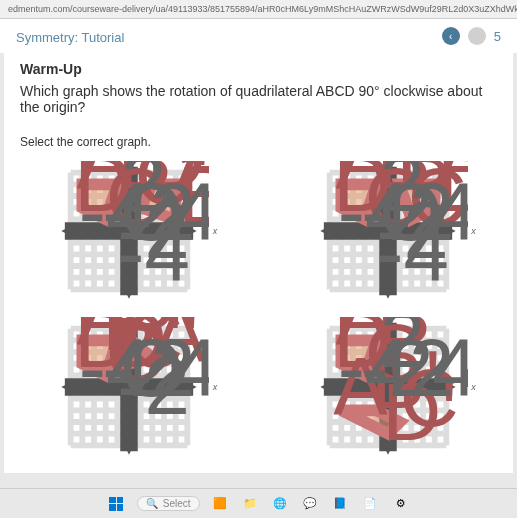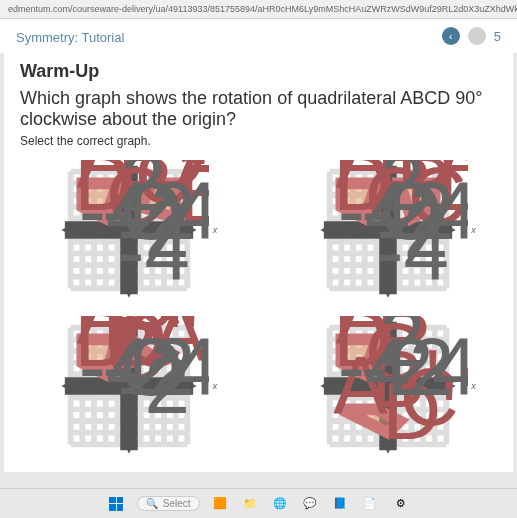--- a/index.html
+++ b/index.html
@@ -39,29 +39,29 @@
       font-size: 10px;
     }
     .nav-back { background: #4a7a9a; color: #fff; }
     .nav-dot { background: #d0d0d0; }
     .content {
       background: #fff;
       margin: 0 4px;
       padding: 8px 16px 16px;
     }
     .title {
-      font-size: 18px;
+      font-size: 14px;
       color: #333;
       font-weight: bold;
       margin-bottom: 6px;
     }
     .question {
-      font-size: 18px;
+      font-size: 14px;
       color: #333;
-      margin-bottom: 4px;
+      margin-bottom: 20px;
     }
     .instruction {
       font-size: 12px;
       color: #333;
       margin-bottom: 12px;
     }
     .graphs-container {
       display: grid;
       grid-template-columns: 1fr 1fr;
       gap: 16px 40px;

